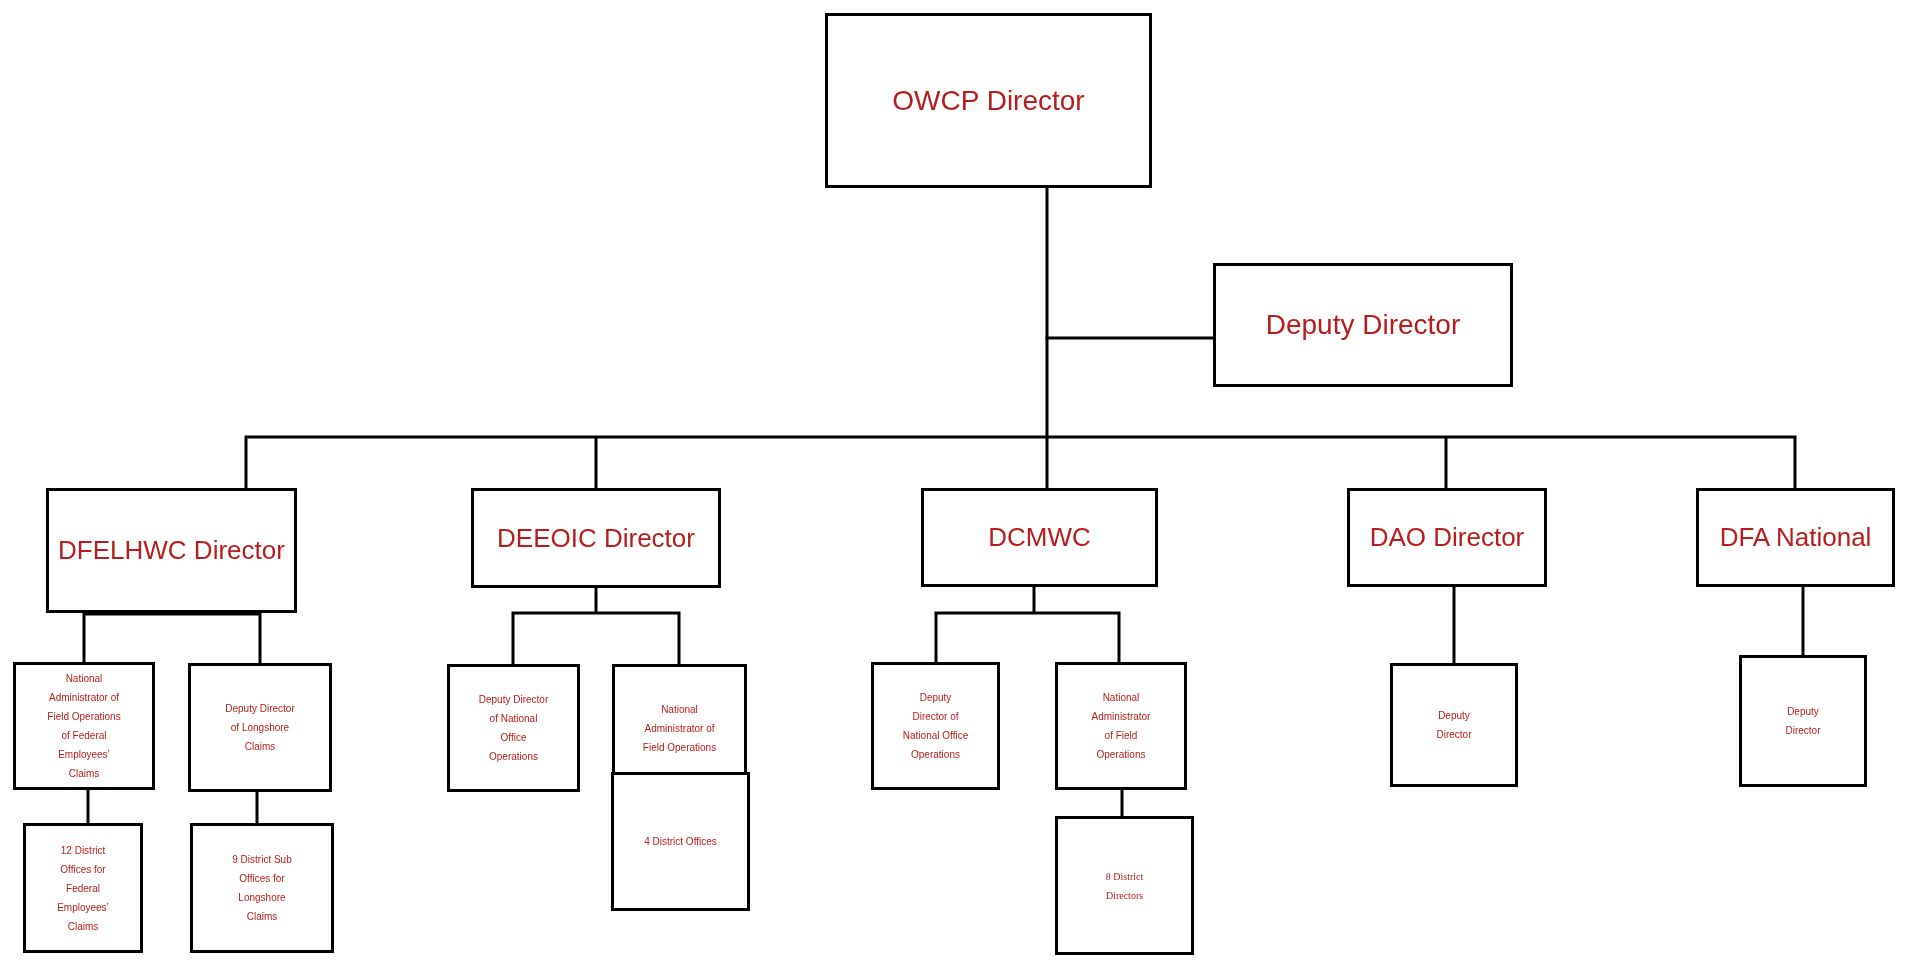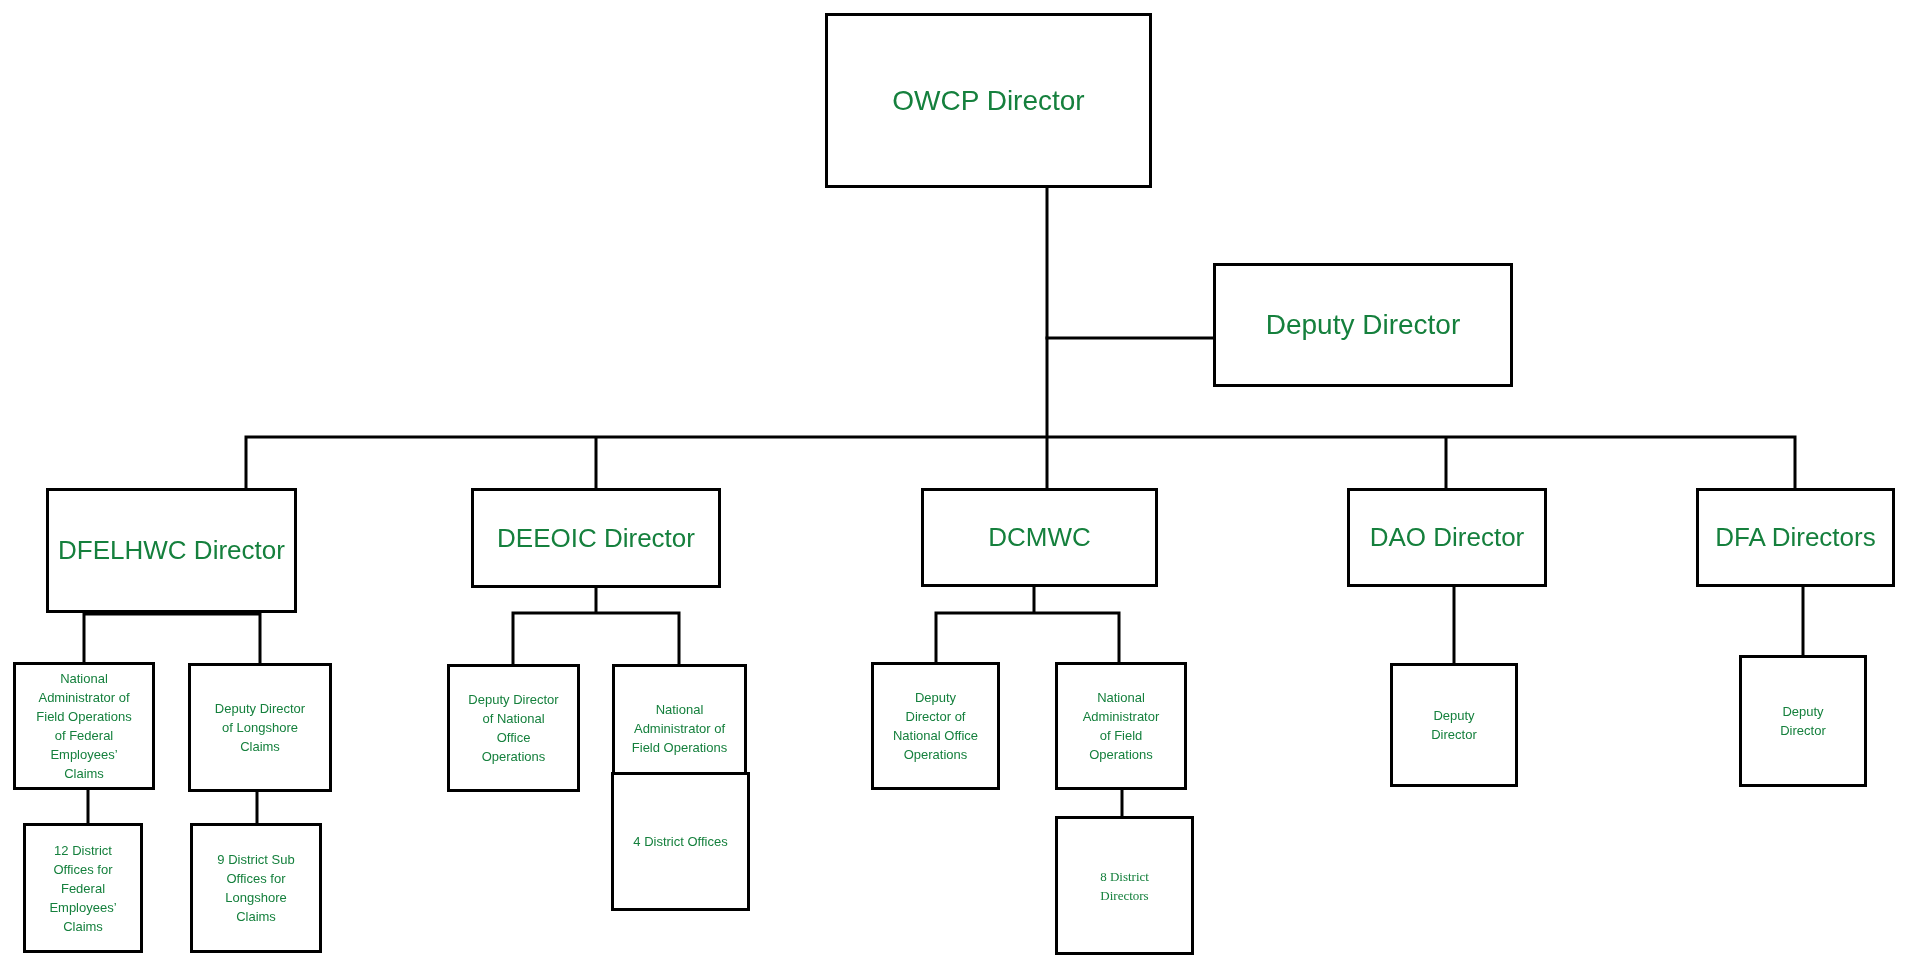--- a/index.html
+++ b/index.html
@@ -6,21 +6,21 @@
     margin: 0;
     padding: 0;
     background: #ffffff;
   }
   #canvas {
     position: relative;
     width: 1914px;
     height: 977px;
     background: #ffffff;
     font-family: "Liberation Sans", "DejaVu Sans", sans-serif;
-    color: #15803d;
+    color: #b91c1c;
     overflow: hidden;
   }
   #connectors {
     position: absolute;
     left: 0;
     top: 0;
     z-index: 0;
   }
   .node {
     position: absolute;
@@ -32,21 +32,21 @@
     justify-content: center;
     text-align: center;
     z-index: 1;
   }
   .node span {
     white-space: pre-line;
     display: block;
   }
   .lvl1 { font-size: 28px; }
   .lvl2 { font-size: 26px; }
-  .small { font-size: 13px; line-height: 19px; }
+  .small { font-size: 10px; line-height: 19px; }
 </style>
 </head>
 <body>
 
 <div id="canvas">
 
   <svg id="connectors" width="1914" height="977" viewBox="0 0 1914 977" fill="none" stroke="#000000" stroke-width="3" stroke-linecap="square">
     <path d="M1047 186 V490"></path>
     <path d="M1047 338 H1215"></path>
     <path d="M246 490 V437 H1795 V490 M596 437 V490 M1446 437 V490"></path>
@@ -78,21 +78,21 @@
 
   <div class="node lvl2" style="left:471px; top:488px; width:250px; height:100px;">
     <span>DEEOIC Director</span>
   </div>
 
   <div class="node lvl2" style="left:1347px; top:488px; width:200px; height:99px;">
     <span>DAO Director</span>
   </div>
 
   <div class="node lvl2" style="left:1696px; top:488px; width:199px; height:99px;">
-    <span>DFA Directors</span>
+    <span>DFA National</span>
   </div>
 
   <div class="node small" style="left:13px; top:662px; width:142px; height:128px;">
     <span>National
 Administrator of
 Field Operations
 of Federal
 Employees’
 Claims</span>
   </div>
@@ -104,21 +104,21 @@
   </div>
 
   <div class="node small" style="left:23px; top:823px; width:120px; height:130px;">
     <span>12 District
 Offices for
 Federal
 Employees’
 Claims</span>
   </div>
 
-  <div class="node small" style="left:190px; top:823px; width:132px; height:130px;">
+  <div class="node small" style="left:190px; top:823px; width:144px; height:130px;">
     <span>9 District Sub
 Offices for
 Longshore
 Claims</span>
   </div>
 
   <div class="node small" style="left:447px; top:664px; width:133px; height:128px;">
     <span>Deputy Director
 of National
 Office

